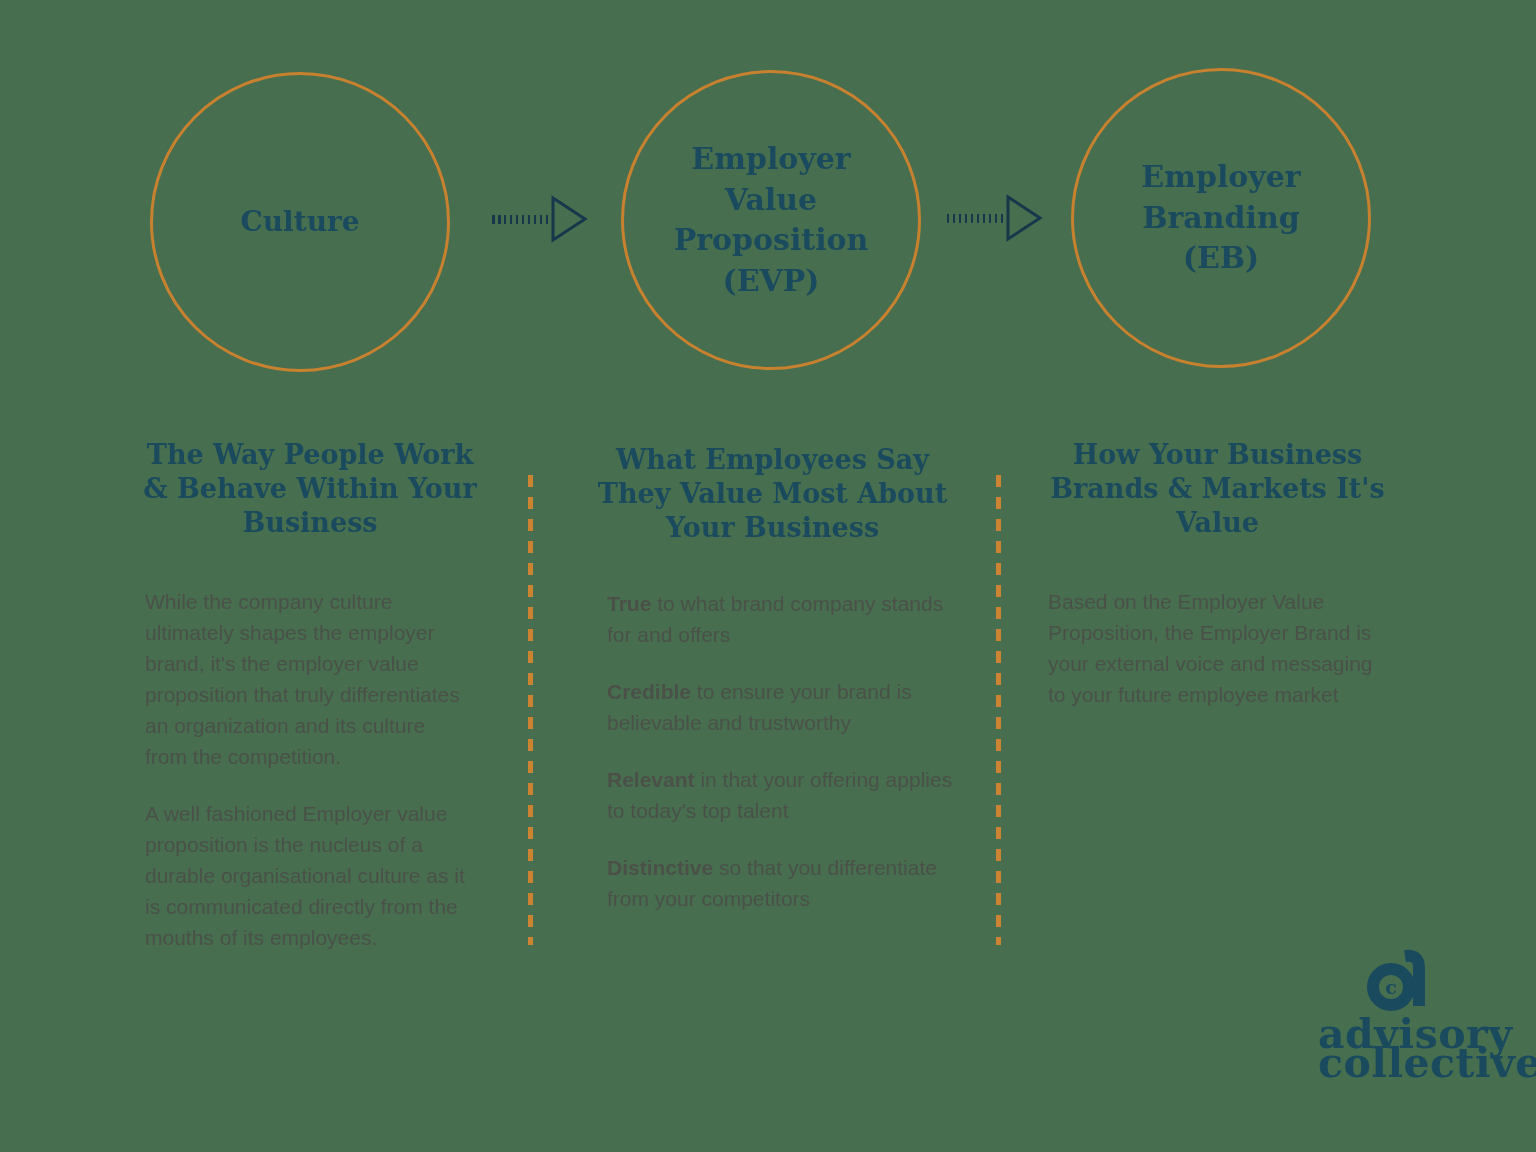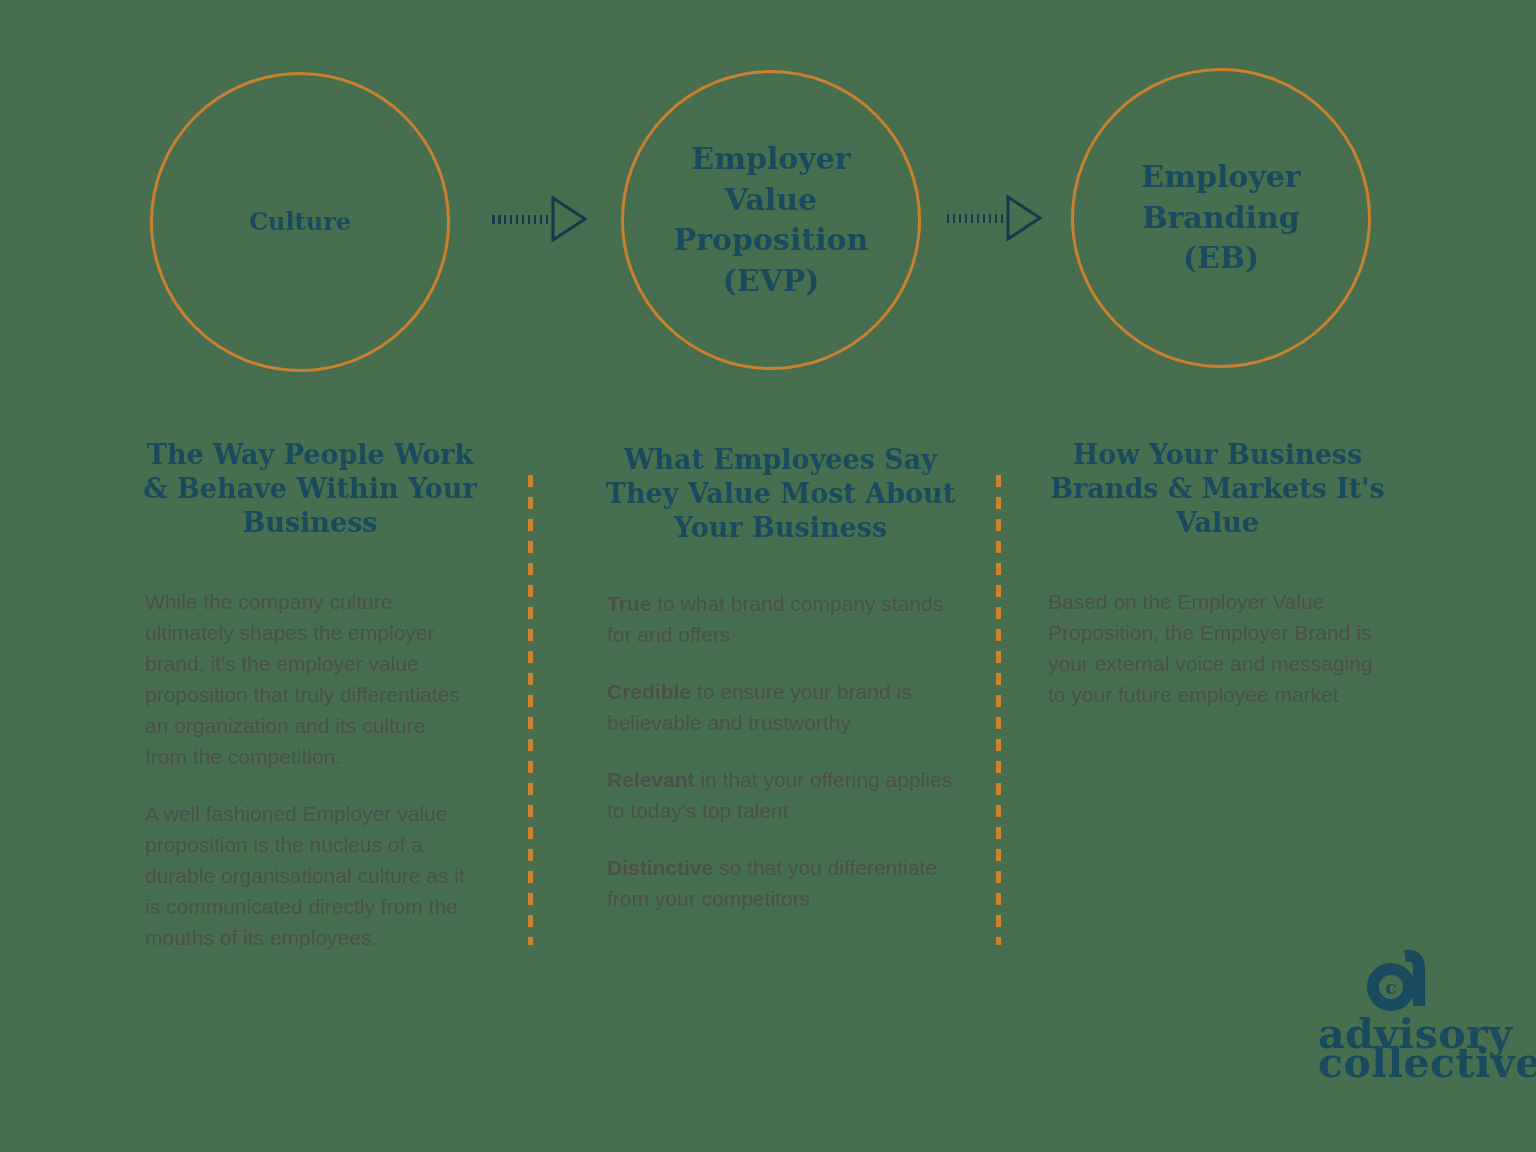--- a/index.html
+++ b/index.html
@@ -18,21 +18,21 @@
     border:3px solid #c8822f;
     border-radius:50%;
     display:flex;align-items:center;justify-content:center;
     text-align:center;
     box-sizing:border-box;
   }
   .circle-label{
     font-family:"DejaVu Serif",serif;
     font-weight:700;
     color:#1a4a5e;
-    font-size:24px;
+    font-size:28px;
     line-height:1.35;
     width:210px;
   }
   .circle-label span{display:block;}
 
   
   .flow-arrow{
     position:absolute;
     display:flex;align-items:center;
     height:48px;
@@ -128,21 +128,21 @@
     <polygon points="2,3 34,24 2,45" fill="none" stroke="#16384a" stroke-width="3"></polygon>
   </svg>
 </div>
 
 <div class="col-heading" style="left:130px;top:438px;width:360px;">
   <span>The Way People Work</span>
   <span>&amp; Behave Within Your</span>
   <span>Business</span>
 </div>
 
-<div class="col-heading" style="left:595px;top:443px;width:355px;margin-left:8px;">
+<div class="col-heading" style="left:595px;top:443px;width:355px;">
   <span>What Employees Say</span>
   <span>They Value Most About</span>
   <span>Your Business</span>
 </div>
 
 <div class="col-heading" style="left:1035px;top:438px;width:365px;">
   <span>How Your Business</span>
   <span>Brands &amp; Markets It's</span>
   <span>Value</span>
 </div>

